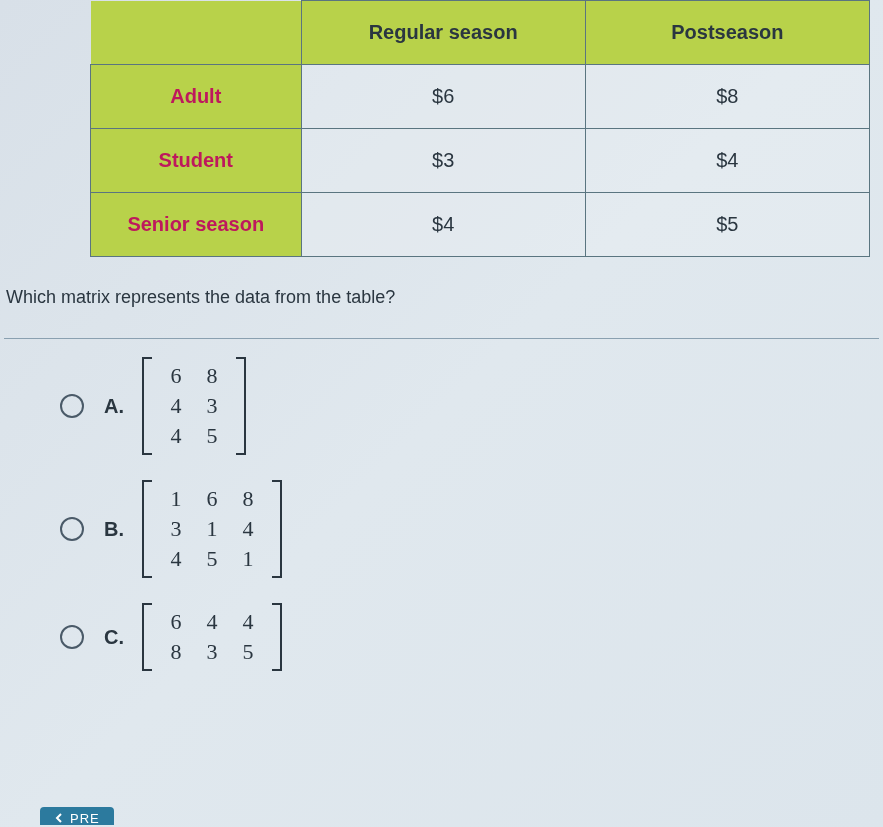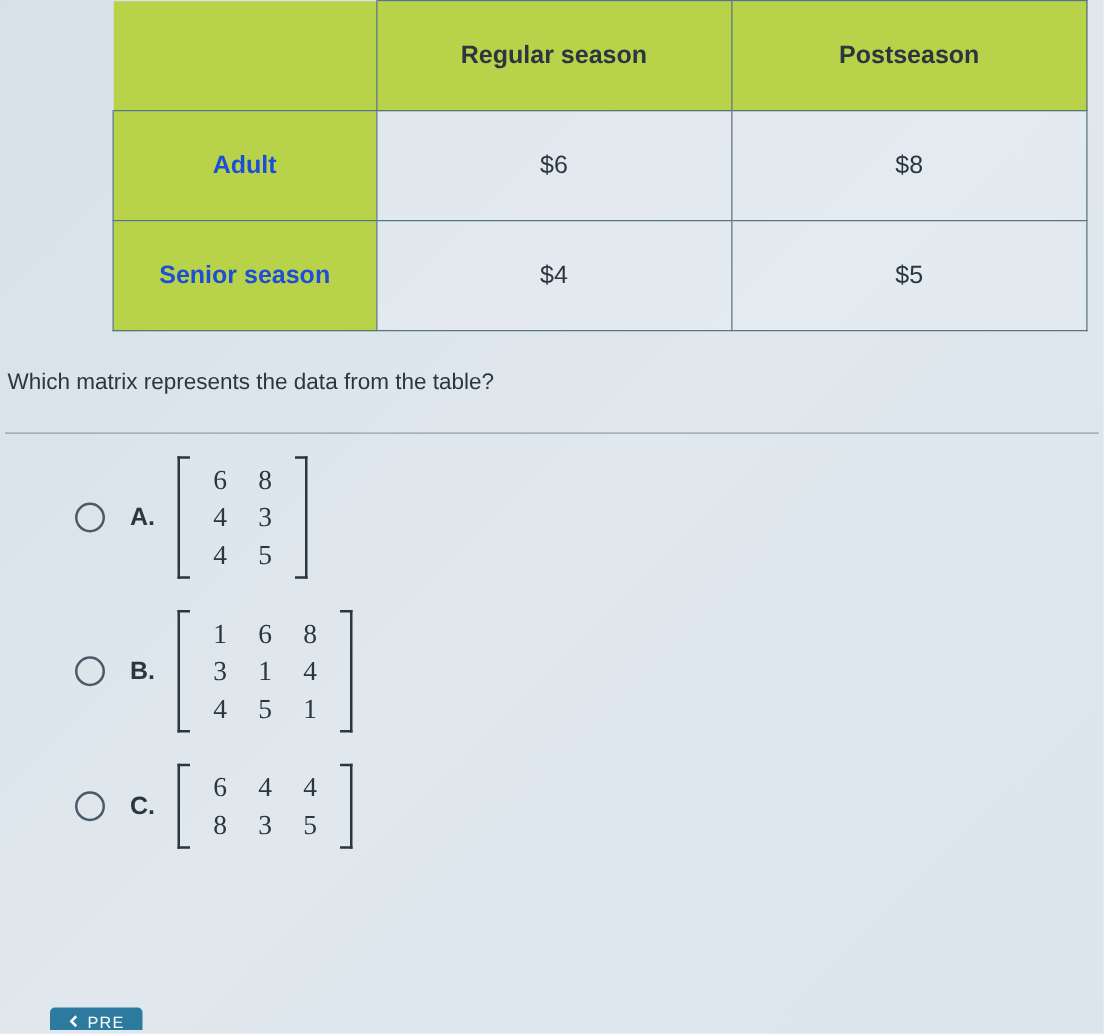--- a/index.html
+++ b/index.html
@@ -16,33 +16,33 @@
       overflow: hidden;
     }
     .data-table {
       border-collapse: collapse;
       width: 780px;
       margin-left: 90px;
       margin-top: 0;
     }
     .data-table td, .data-table th {
       border: 1px solid #5a7580;
-      padding: 32px 12px;
+      padding: 20px 12px;
       text-align: center;
       font-size: 20px;
     }
     .data-table th {
       background: #b8d24a;
       font-weight: bold;
       color: #2a3640;
     }
     .data-table .row-header {
       background: #b8d24a;
       font-weight: bold;
-      color: #1d4ed8;
+      color: #be185d;
       width: 200px;
     }
     .data-table .col-header {
       background: #b8d24a;
       font-weight: bold;
     }
     .data-table .corner {
       background: #b8d24a;
       border-top: none;
       border-left: none;
@@ -143,20 +143,25 @@
     <th class="corner"></th>
     <th class="col-header">Regular season</th>
     <th class="col-header">Postseason</th>
   </tr>
   <tr>
     <td class="row-header">Adult</td>
     <td class="data-cell">$6</td>
     <td class="data-cell">$8</td>
   </tr>
   <tr>
+    <td class="row-header">Student</td>
+    <td class="data-cell">$3</td>
+    <td class="data-cell">$4</td>
+  </tr>
+  <tr>
     <td class="row-header">Senior season</td>
     <td class="data-cell">$4</td>
     <td class="data-cell">$5</td>
   </tr>
 </tbody>
   </table>
 
 <div class="question">Which matrix represents the data from the table?</div>
 
 <hr class="divider">

